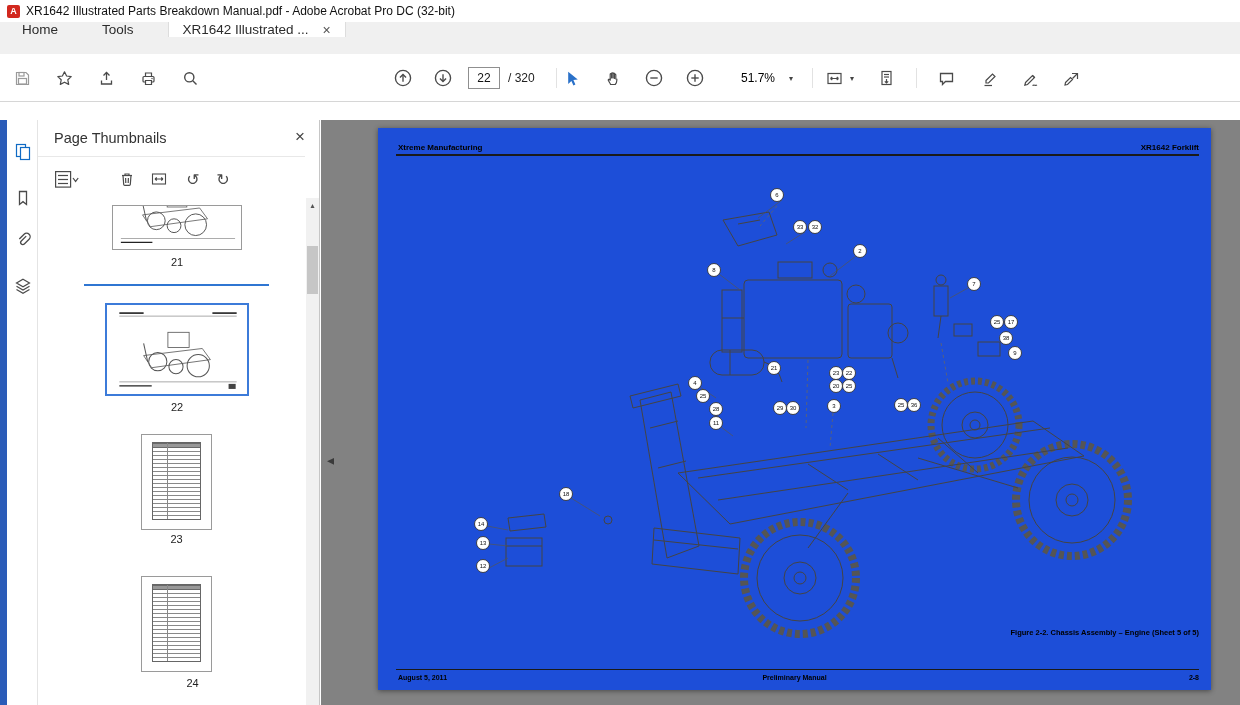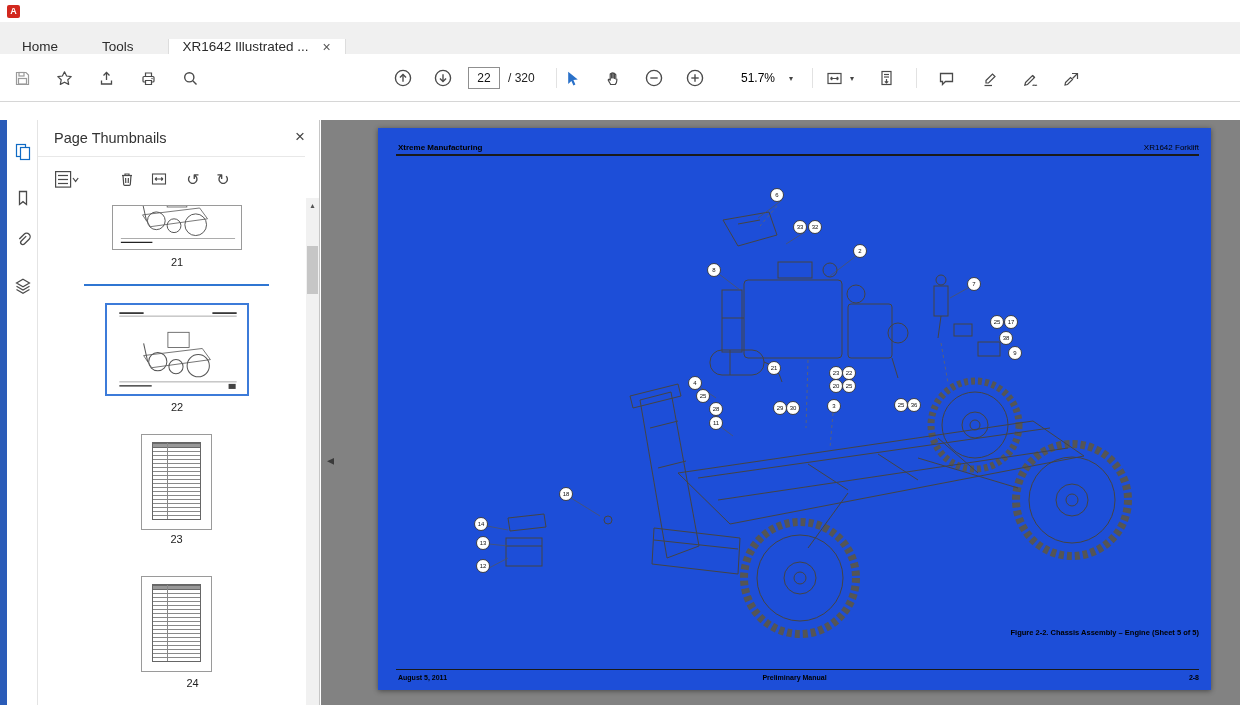--- a/index.html
+++ b/index.html
@@ -11,21 +11,21 @@
   .titlebar{height:22px;display:flex;align-items:center;gap:6px;padding-left:7px}
   .app-icon{width:13px;height:13px;background:#d2281e;border-radius:2px;color:#fff;font-weight:bold;
             font-size:9px;display:flex;align-items:center;justify-content:center;line-height:1}
   .title-text{font-size:12px;color:#111}
 
   
   .menubar{height:18px;display:flex;align-items:center;padding-left:6px}
   .menu-item{font-size:12px;color:#222;padding:0 10px;cursor:default}
 
   
-  .tabbar{height:32px;background:#f0f0f0;display:flex;align-items:flex-end}
+  .tabbar{height:32px;background:#f0f0f0;display:flex;align-items:flex-start}
   .tab{display:flex;align-items:center;padding:0 22px;font-size:13.5px;color:#2b2b2b}
   .tab.doc{background:#fff;margin-left:12px;gap:14px;padding:0 14px;border-left:1px solid #ddd;border-right:1px solid #ddd}
   .tab-close{font-size:14px;color:#555;line-height:1}
 
   
   .toolbar{position:relative;height:48px;background:#fff;border-bottom:1px solid #d6d6d6}
   .ticon{position:absolute;top:10px;width:28px;height:28px;display:flex;align-items:center;justify-content:center}
   .ticon svg{display:block}
   .tsep{position:absolute;top:14px;width:1px;height:20px;background:#e2e2e2}
   .page-input{position:absolute;left:468px;top:13px;width:32px;height:22px;border:1px solid #8f8f8f;
@@ -67,36 +67,37 @@
   .pscroll-track{position:absolute;left:268px;width:13px;top:78px;bottom:0;background:#f1f1f1}
   .pscroll-up{position:absolute;left:268px;width:13px;top:81px;text-align:center;font-size:8px;color:#555}
   .pscroll-thumb{position:absolute;left:269px;width:11px;top:126px;height:48px;background:#c6c6c6}
 
   
   .collapse{position:absolute;left:327px;top:332px;font-size:14px;color:#3a3a3a;z-index:5}
   .docarea{position:absolute;left:321px;right:0;top:0;bottom:0;background:#828282}
   .doc-page{position:absolute;left:57px;top:8px;width:833px;height:562px;background:#1d4ed8;
             box-shadow:0 1px 5px rgba(0,0,0,.45)}
   .ph-left{position:absolute;left:20px;top:15px;font-size:8px;font-weight:bold;color:#000}
-  .ph-right{position:absolute;right:12px;top:15px;font-size:8px;font-weight:normal;color:#000}
+  .ph-right{position:absolute;right:12px;top:15px;font-size:8px;font-weight:bold;color:#000}
   .ph-rule{position:absolute;left:18px;right:12px;top:26px;height:2px;background:#1a1a1a}
   .fig-caption{position:absolute;right:12px;top:500px;font-size:7.5px;font-weight:bold;color:#000}
   .pf-rule{position:absolute;left:18px;right:12px;top:541px;height:1px;background:#1a1a1a}
   .pf-left{position:absolute;left:20px;top:546px;font-size:7px;font-weight:bold;color:#000}
   .pf-center{position:absolute;left:0;right:0;top:546px;text-align:center;font-size:7px;font-weight:bold;color:#000}
   .pf-right{position:absolute;right:12px;top:546px;font-size:7px;font-weight:bold;color:#000}
   .diagram{position:absolute;left:0;top:0;width:833px;height:562px}
 </style>
 </head>
 <body>
 
 <div class="window">
 
   <div class="titlebar">
     <span class="app-icon">A</span>
+    <span class="title-text">XR1642 Illustrated Parts Breakdown Manual.pdf - Adobe Acrobat Pro DC (32-bit)</span>
   </div>
 
 
   <div class="tabbar">
     <div class="tab">Home</div>
     <div class="tab">Tools</div>
     <div class="tab doc">
       <span>XR1642 Illustrated ...</span>
       <span class="tab-close">×</span>
     </div>

